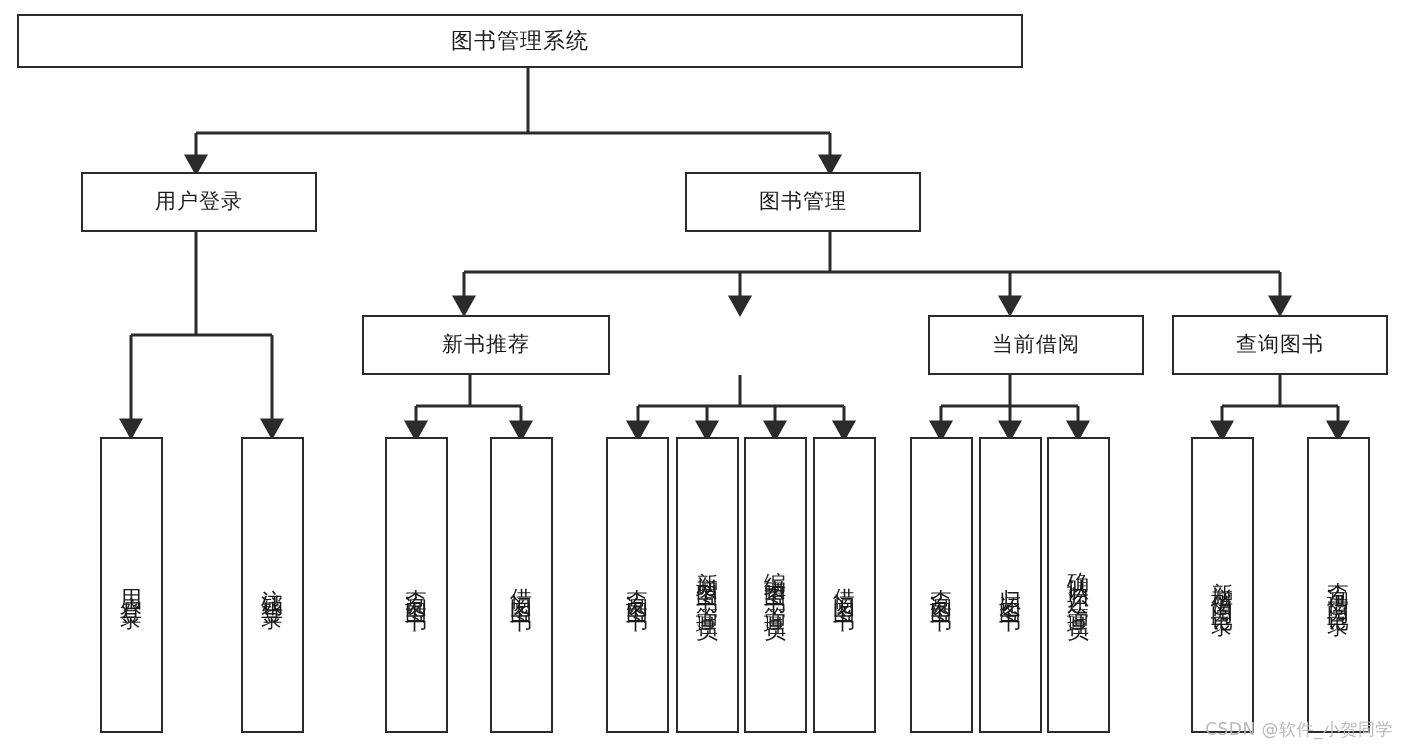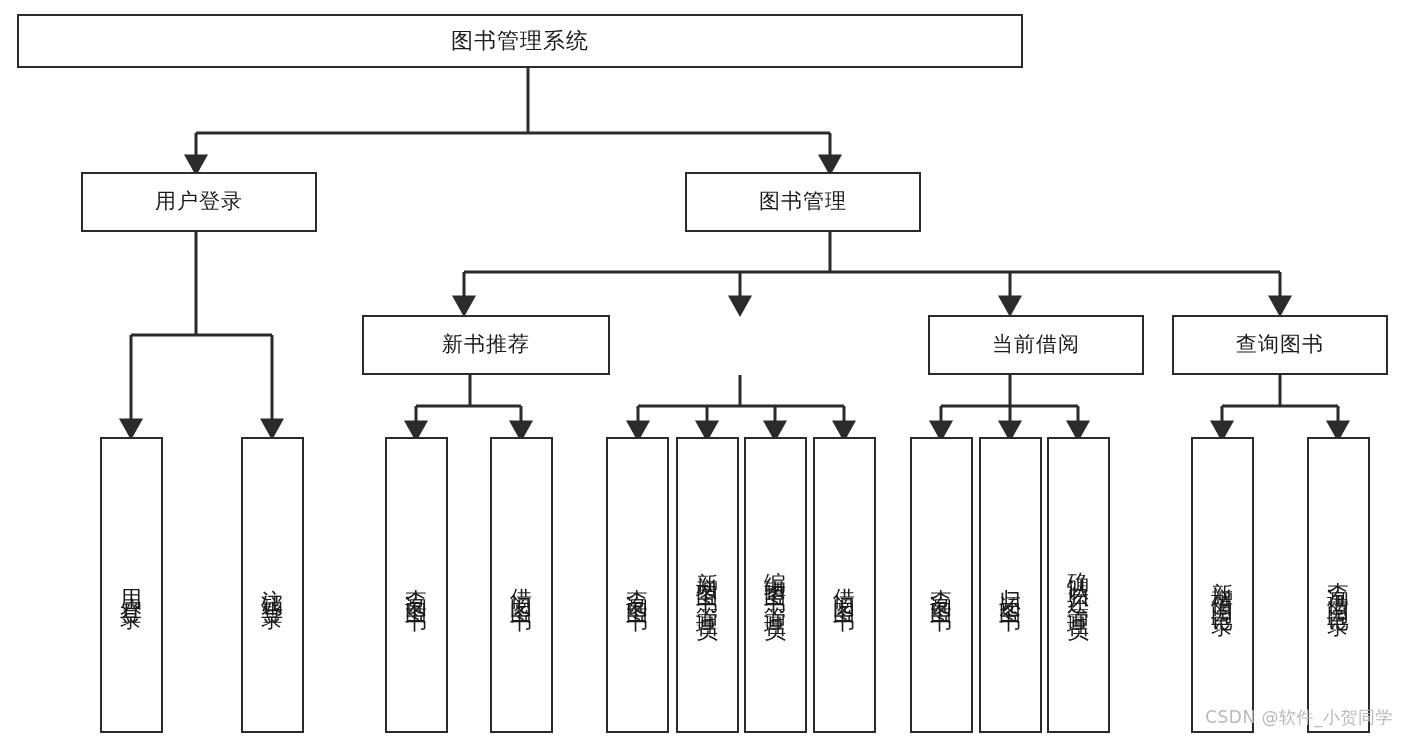--- a/index.html
+++ b/index.html
@@ -58,21 +58,21 @@
   }
   .node.vert .vtext {
     writing-mode: vertical-rl;
     text-orientation: upright;
     display: block;
     text-align: center;
   }
   .watermark {
     position: absolute;
     right: 12px;
-    bottom: 18px;
+    bottom: 6px;
     font-size: 17px;
     color: #b9b9b9;
     letter-spacing: 0.5px;
     white-space: nowrap;
     font-family: "DejaVu Sans", "Liberation Sans", sans-serif;
   }
 </style>
 </head>
 <body>
 

